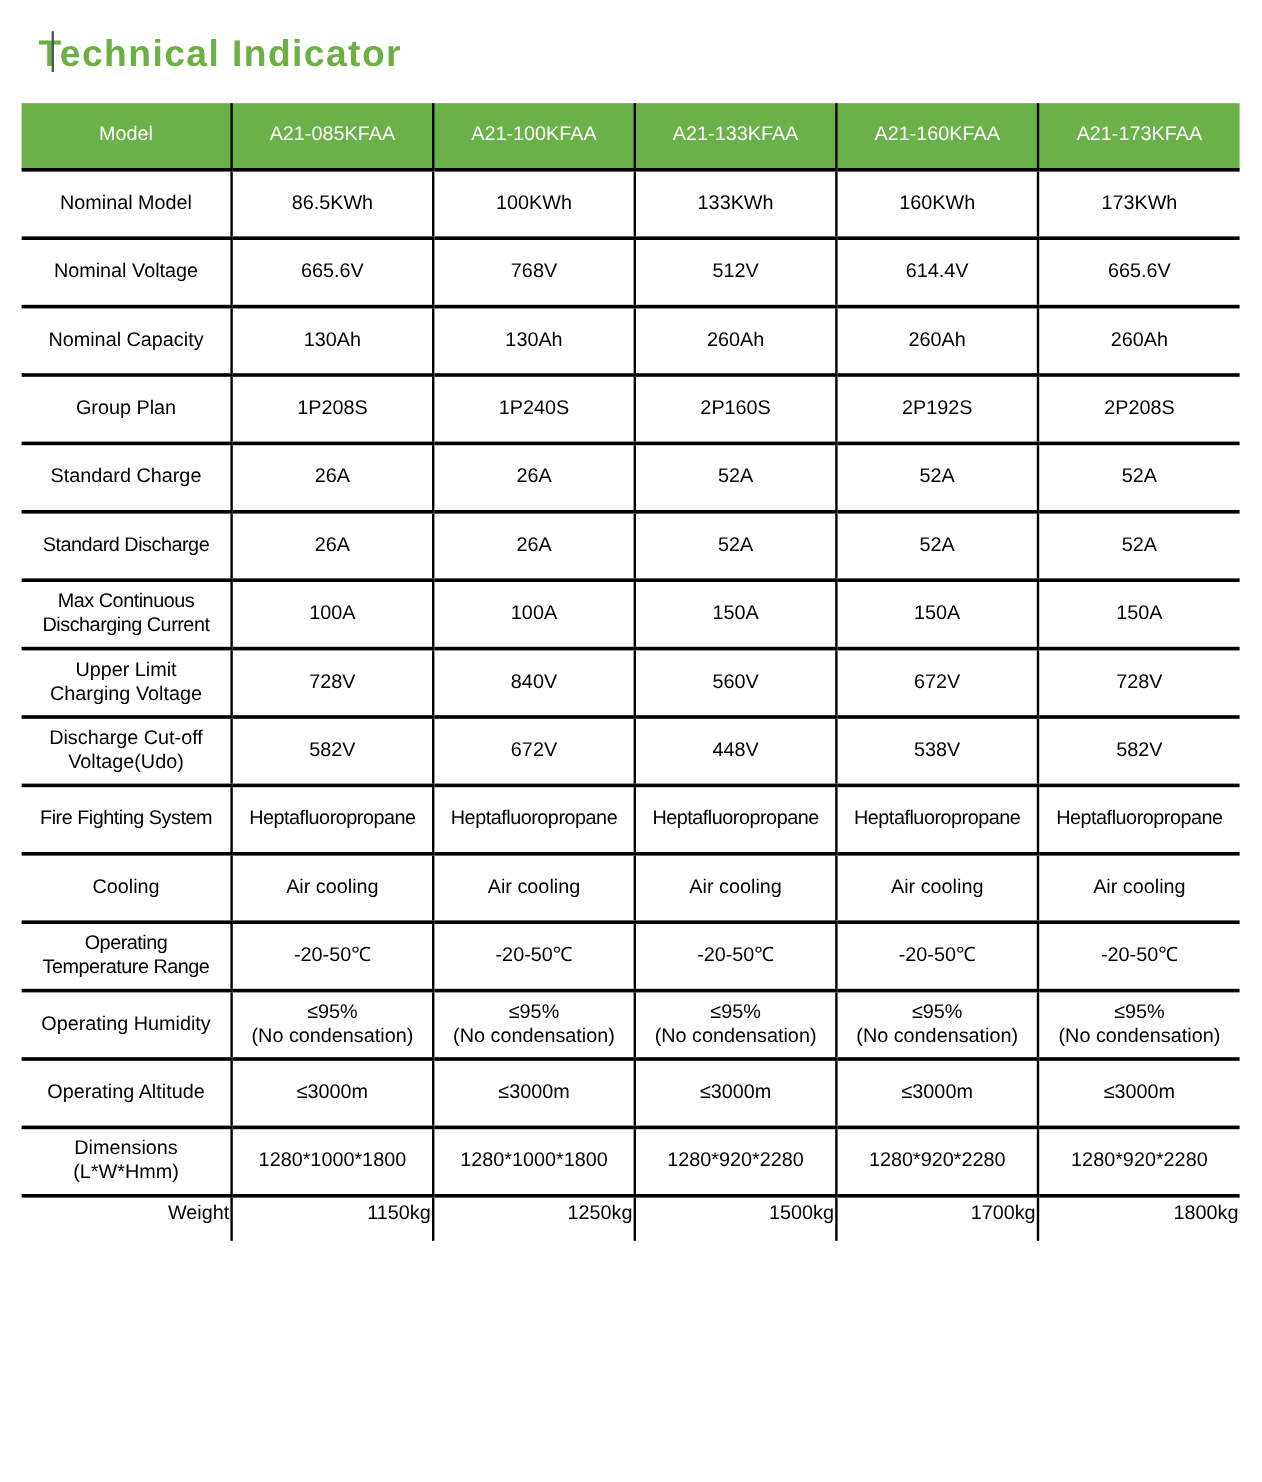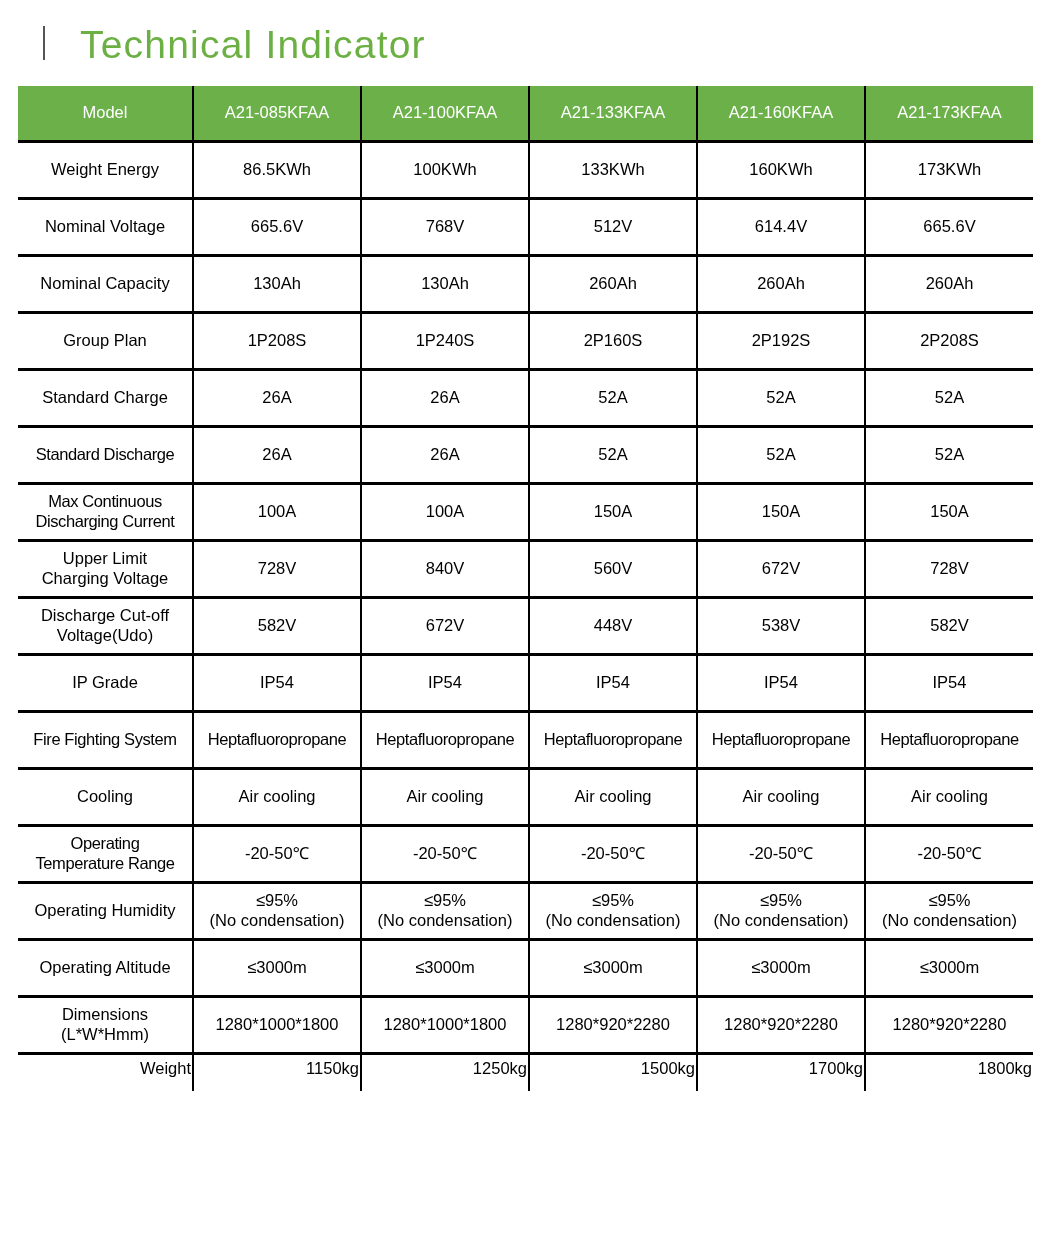--- a/index.html
+++ b/index.html
@@ -26,27 +26,26 @@
   
   .title-wrap {
     position: absolute;
     left: 32px;
     top: 22px;
     height: 44px;
     display: flex;
     align-items: center;
   }
   .title {
-    font-size: 39px;
-    font-weight: normal;
+    font-size: 31px;
+    font-weight: bold;
     color: #6cb044;
     letter-spacing: 1.2px;
     white-space: nowrap;
     line-height: 1;
-    margin-left: 48px;
   }
   .title-caret {
     position: absolute;
     left: 11px;
     top: 4px;
     width: 2px;
     height: 34px;
     background: #555555;
   }
 
@@ -134,21 +133,21 @@
           <th>A21-085KFAA</th>
           <th>A21-100KFAA</th>
           <th>A21-133KFAA</th>
           <th>A21-160KFAA</th>
           <th>A21-173KFAA</th>
         </tr>
       </thead>
       <tbody>
 
         <tr>
-          <td>Weight Energy</td>
+          <td>Nominal Model</td>
           <td>86.5KWh</td>
           <td>100KWh</td>
           <td>133KWh</td>
           <td>160KWh</td>
           <td>173KWh</td>
         </tr>
 
         <tr>
           <td>Nominal Voltage</td>
           <td>665.6V</td>
@@ -224,28 +223,20 @@
             <span>Discharge Cut-off</span>
             <span>Voltage(Udo)</span>
           </td>
           <td>582V</td>
           <td>672V</td>
           <td>448V</td>
           <td>538V</td>
           <td>582V</td>
         </tr>
 
-        <tr>
-          <td>IP Grade</td>
-          <td>IP54</td>
-          <td>IP54</td>
-          <td>IP54</td>
-          <td>IP54</td>
-          <td>IP54</td>
-        </tr>
 
         <tr>
           <td class="tight">Fire Fighting System</td>
           <td class="tight">Heptafluoropropane</td>
           <td class="tight">Heptafluoropropane</td>
           <td class="tight">Heptafluoropropane</td>
           <td class="tight">Heptafluoropropane</td>
           <td class="tight">Heptafluoropropane</td>
         </tr>
 

